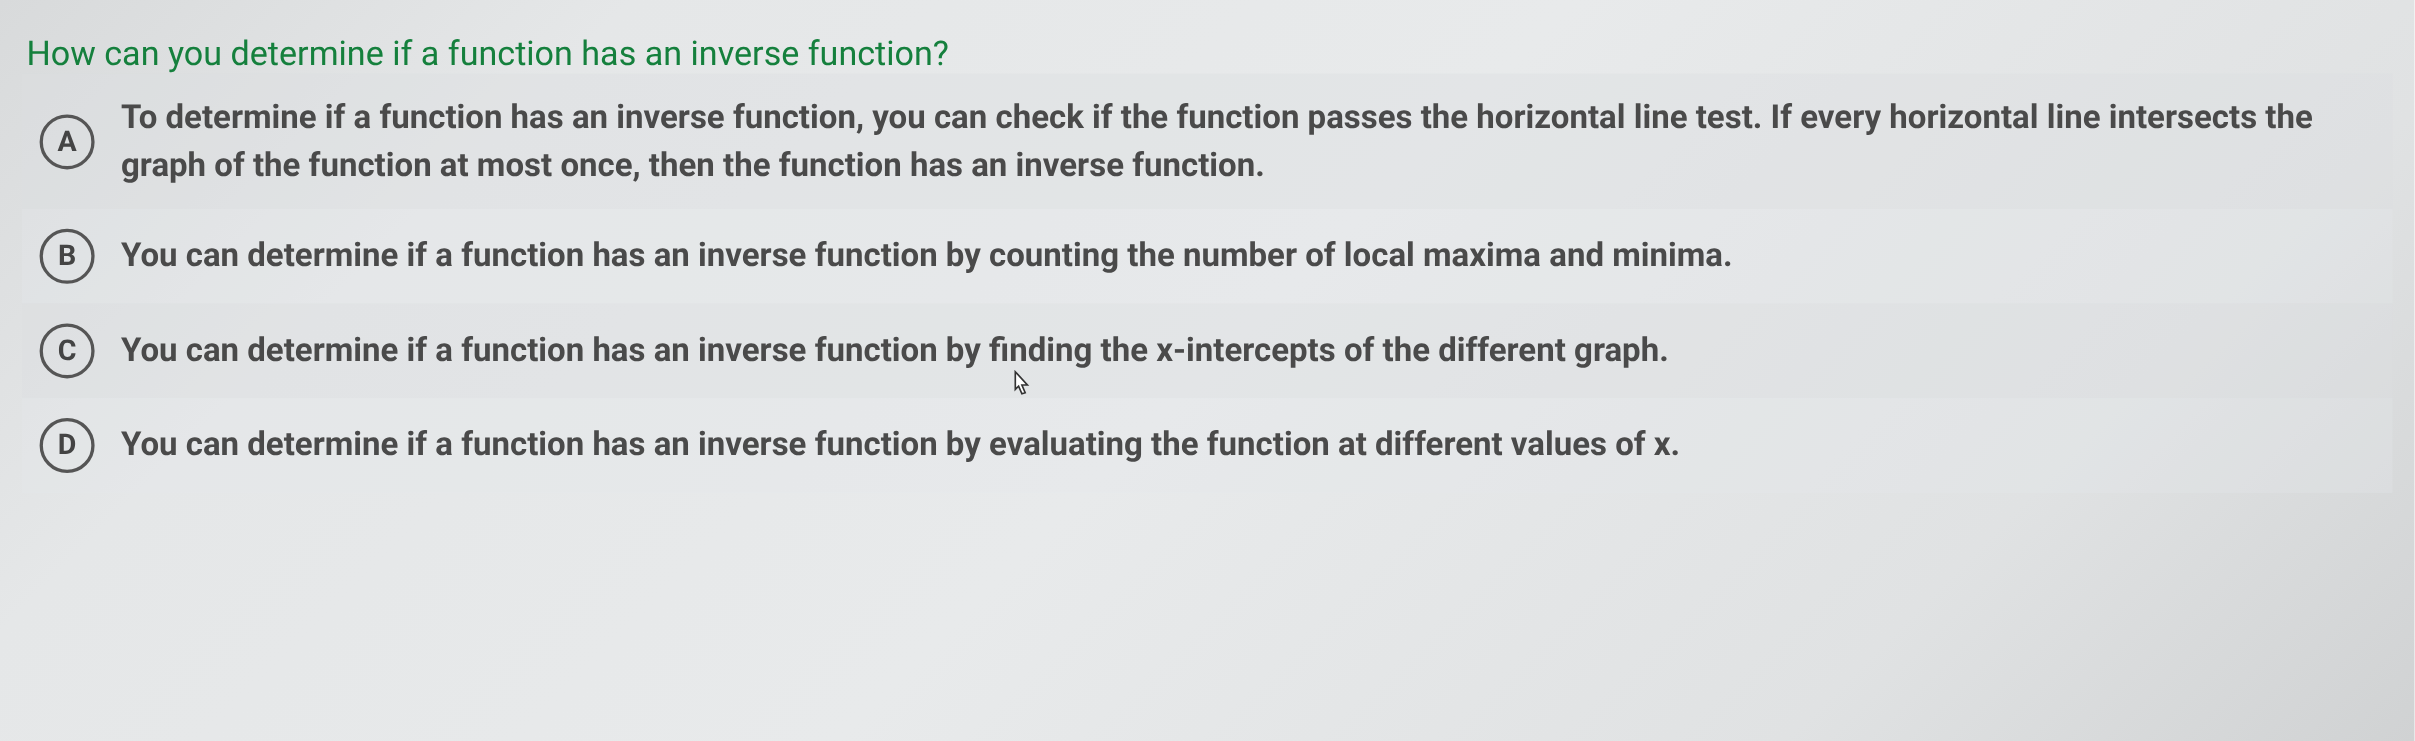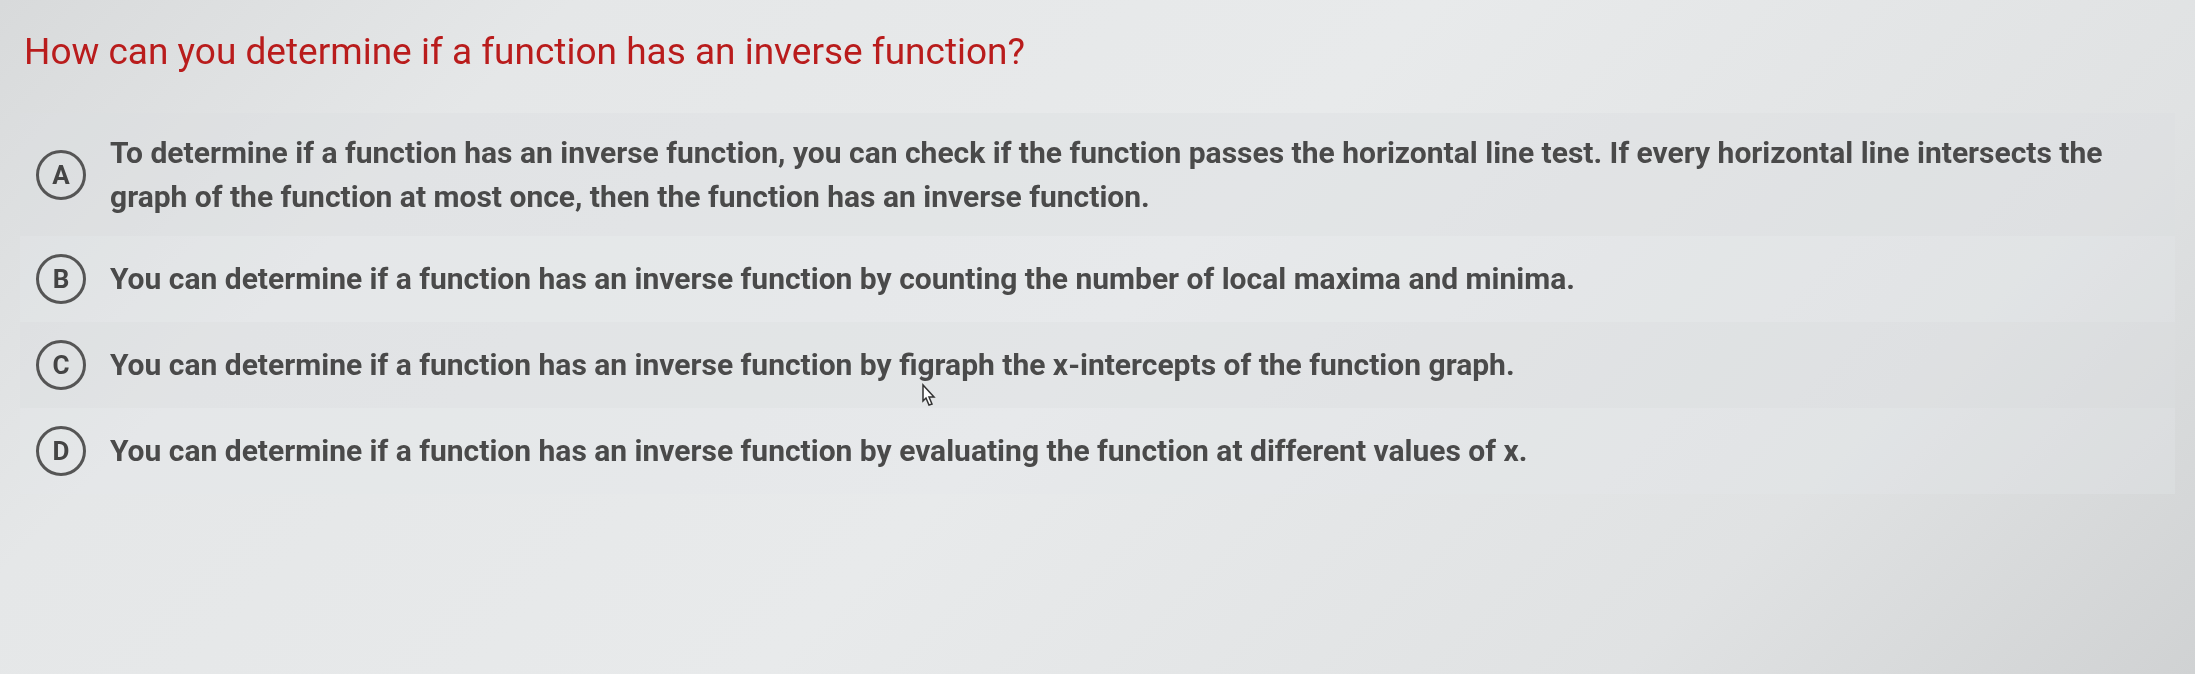--- a/index.html
+++ b/index.html
@@ -9,24 +9,23 @@
     }
     body {
       font-family: -apple-system, BlinkMacSystemFont, "Segoe UI", Roboto, "Helvetica Neue", Arial, sans-serif;
       background: linear-gradient(135deg, #d8dadb 0%, #e5e7e8 20%, #e8eaeb 50%, #e0e2e3 80%, #d0d2d3 100%);
       padding: 30px 20px 40px 20px;
       width: 2195px;
       min-height: 674px;
       color: #4a4a4a;
     }
     .question-text {
-      font-size: 37px;
-      color: #b91c1c;
+      font-size: 31px;
+      color: #15803d;
       font-weight: 400;
-      margin-bottom: 40px;
       padding-left: 4px;
     }
     .options-container {
       display: flex;
       flex-direction: column;
     }
     .option-row {
       display: flex;
       align-items: center;
       padding: 18px 16px;
@@ -84,21 +83,21 @@
   <div class="option-row">
     <div class="option-letter">B</div>
     <div class="option-text">You can determine if a function has an inverse function by counting the number of local maxima and minima.</div>
   </div>
 
   <div class="option-row">
     <div class="option-letter">C</div>
     <div class="option-text">
       <span>You can determine if a function has an inverse function by fi</span><span class="cursor-overlay"><svg class="cursor-icon" width="26" height="30" viewBox="0 0 26 30">
             <path d="M8 2 L8 18 L11 15 L14 22 L17 21 L14 14 L19 14 Z" fill="#fff" stroke="#333" stroke-width="1.5"></path>
-          </svg></span><span>graph the x-intercepts of the function graph.</span>
+          </svg></span><span>nding the x-intercepts of the different graph.</span>
     </div>
   </div>
 
   <div class="option-row">
     <div class="option-letter">D</div>
     <div class="option-text">You can determine if a function has an inverse function by evaluating the function at different values of x.</div>
   </div>
 
 </div>
 

